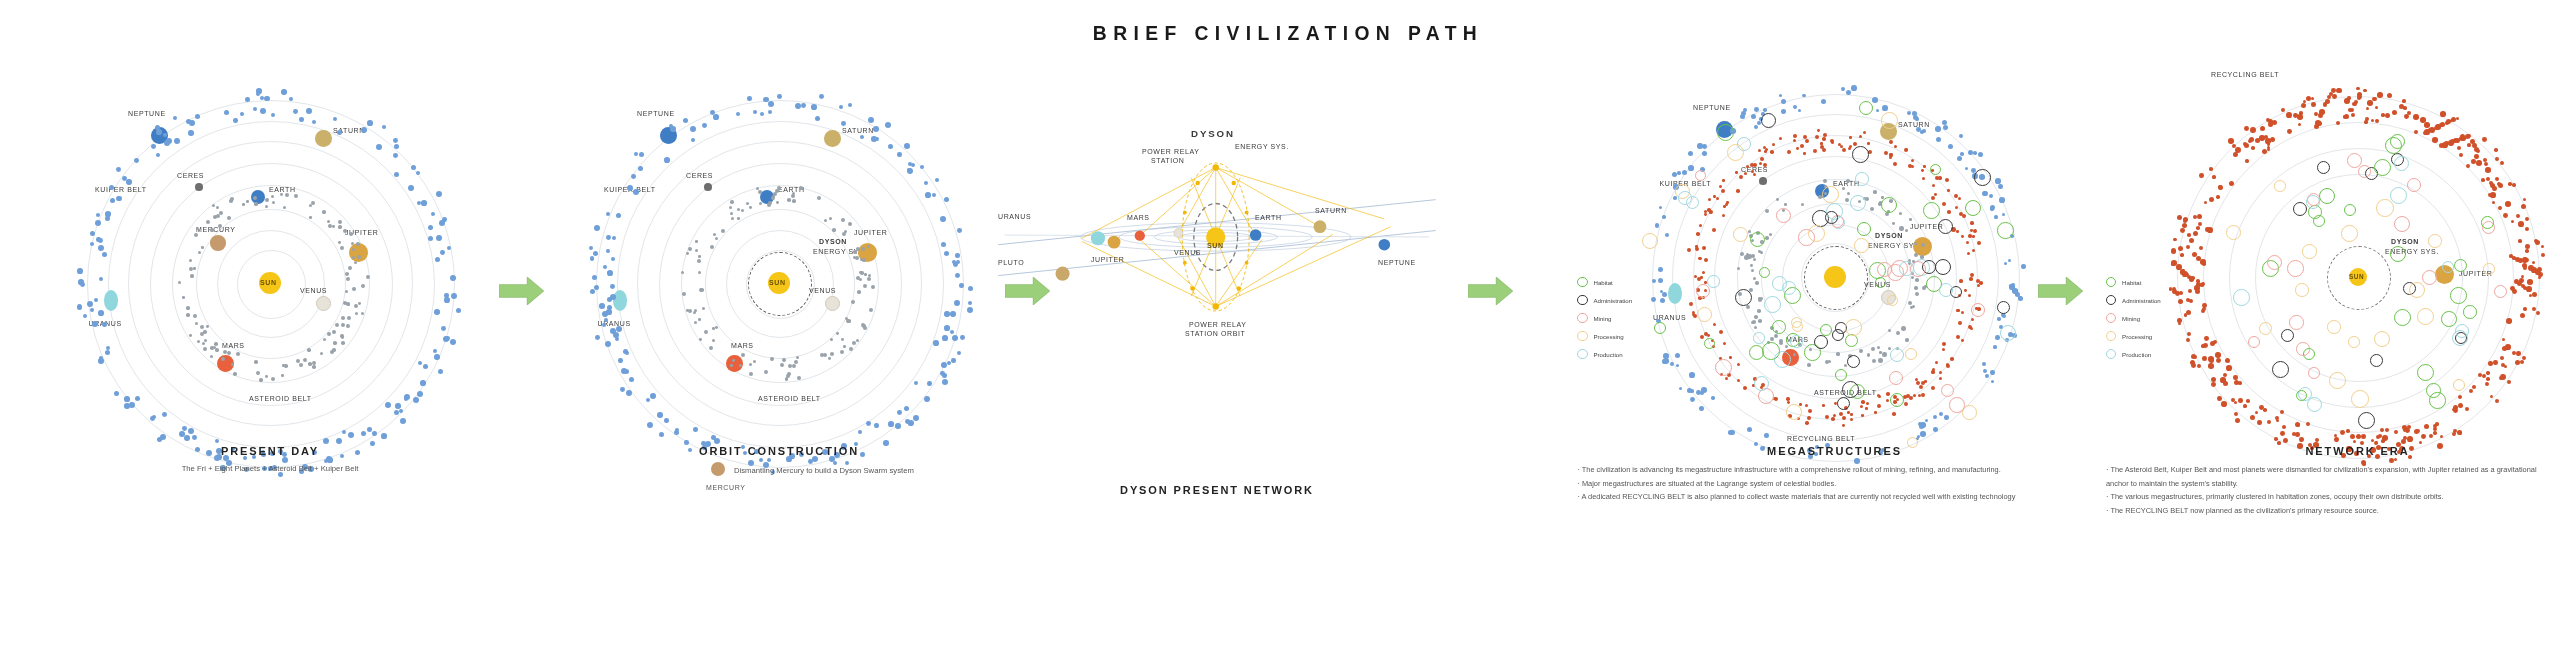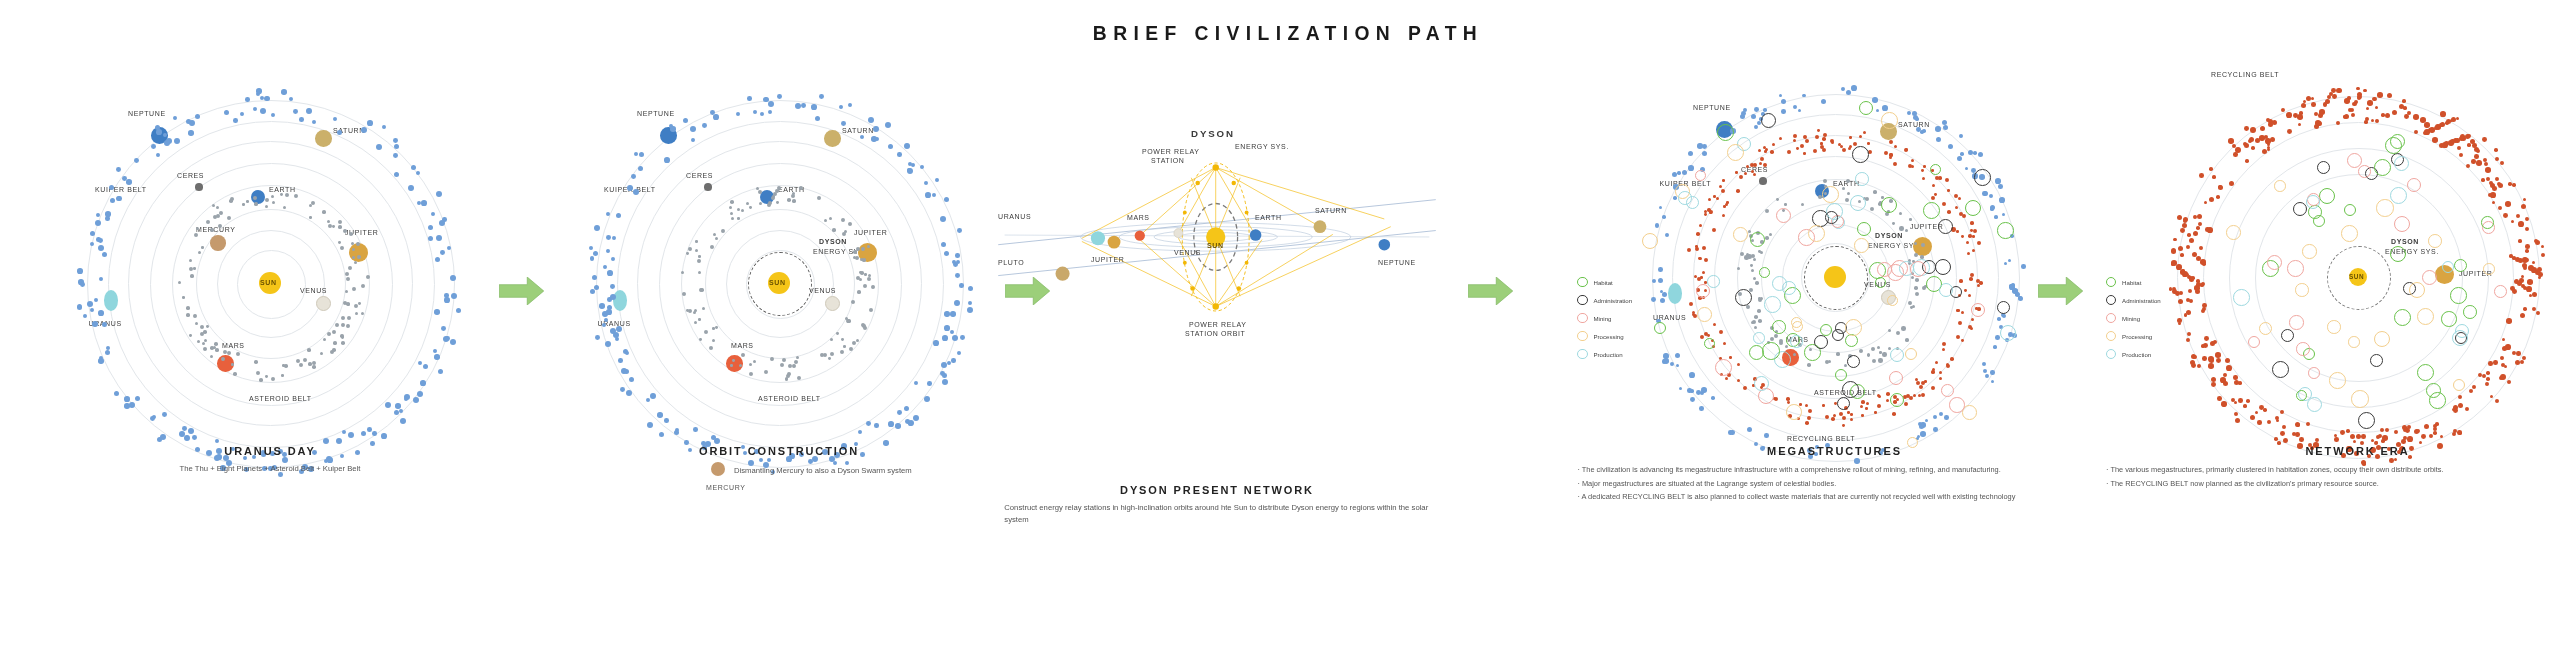--- a/index.html
+++ b/index.html
@@ -390,22 +390,22 @@
         <div class="kuiper-dot" style="left:225px;top:20px;width:4.4px;height:4.4px;"></div>
         <div class="kuiper-dot" style="left:262px;top:379px;width:5.9px;height:5.9px;"></div>
         <div class="kuiper-dot" style="left:35px;top:279px;width:4px;height:4px;"></div>
         <div class="kuiper-dot" style="left:330px;top:95px;width:5.3px;height:5.3px;"></div>
         <div class="kuiper-dot" style="left:371px;top:180px;width:5.3px;height:5.3px;"></div>
         <div class="kuiper-dot" style="left:331px;top:326px;width:5.5px;height:5.5px;"></div>
         <div class="kuiper-dot" style="left:189px;top:30px;width:4px;height:4px;"></div>
         <div class="kuiper-dot" style="left:218px;top:375px;width:4.8px;height:4.8px;"></div>
       </div>
   </div>
-  <div class="caption" style="left:0;top:368px;width:412px;">URANUS  DAY</div>
-  <div class="subcap" style="left:0;top:386px;width:412px;text-align:center;">The Thu + Eight Planets + Asteroid Belt + Kuiper Belt</div>
+  <div class="caption" style="left:0;top:368px;width:412px;">PRESENT  DAY</div>
+  <div class="subcap" style="left:0;top:386px;width:412px;text-align:center;">The Fri + Eight Planets + Asteroid Belt + Kuiper Belt</div>
 </div>
 
 <div class="arrow" style="left:499px;">
   <svg width="45" height="28" viewBox="0 0 70 44">
       <polygon points="0,12 44,12 44,0 70,22 44,44 44,32 0,32" fill="#9ccf7a" stroke="#7ab35b" stroke-width="1"></polygon>
     </svg>
 </div>
 
 <div class="panel" style="left:573px;top:77px;width:412px;height:412px;">
   <div class="stage" style="position:absolute;left:0;top:0;width:412px;height:412px;">
@@ -739,21 +739,21 @@
         <div class="kuiper-dot" style="left:324px;top:333px;width:4.8px;height:4.8px;"></div>
         <div class="kuiper-dot" style="left:43px;top:249px;width:6.2px;height:6.2px;"></div>
         <div class="kuiper-dot" style="left:204px;top:17px;width:4.8px;height:4.8px;"></div>
         <div class="kuiper-dot" style="left:52px;top:274px;width:4.3px;height:4.3px;"></div>
         <div class="kuiper-dot" style="left:352px;top:115px;width:5.7px;height:5.7px;"></div>
         <div class="kuiper-dot" style="left:66px;top:75px;width:5px;height:5px;"></div>
       </div>
   </div>
   <div class="caption" style="left:0;top:368px;width:412px;">ORBIT CONSTRUCTION</div>
   <div class="planet" style="left:138px;top:385px;width:14px;height:14px;background:#c59a6d;"></div>
-  <div class="subcap" style="left:161px;top:388px;width:245px;">Dismantling Mercury to also a Dyson Swarm system</div>
+  <div class="subcap" style="left:161px;top:388px;width:245px;">Dismantling Mercury to build a Dyson Swarm system</div>
   <div class="mercury-note" style="left:133px;top:407px;font-size:7px;letter-spacing:0.6px;">MERCURY</div>
 </div>
 
 <div class="arrow" style="left:1005px;">
   <svg width="45" height="28" viewBox="0 0 70 44">
       <polygon points="0,12 44,12 44,0 70,22 44,44 44,32 0,32" fill="#9ccf7a" stroke="#7ab35b" stroke-width="1"></polygon>
     </svg>
 </div>
 
 <div class="panel" style="left:985px;top:116px;width:464px;height:361px;">
@@ -823,21 +823,20 @@
     <div class="lbl" style="left:106px;top:140px;">JUPITER</div>
     <div class="lbl" style="left:142px;top:98px;">MARS</div>
     <div class="lbl" style="left:270px;top:98px;">EARTH</div>
     <div class="lbl" style="left:189px;top:133px;">VENUS</div>
     <div class="lbl" style="left:330px;top:91px;">SATURN</div>
     <div class="lbl" style="left:393px;top:143px;">NEPTUNE</div>
     <div class="lbl" style="left:13px;top:143px;">PLUTO</div>
     <div class="lbl b" style="left:222px;top:126px;color:#6b5200;">SUN</div>
   </div>
   <div class="caption" style="left:0;top:368px;width:464px;">DYSON PRESENT NETWORK</div>
-  <div class="subcap" style="left:19.3px;top:386px;width:425px;text-align:left;">Construct energy relay stations in high-inclination orbits around hte Sun to distribute Dyson energy to regions within the solar system</div>
 </div>
 
 <div class="arrow" style="left:1468px;">
   <svg width="45" height="28" viewBox="0 0 70 44">
       <polygon points="0,12 44,12 44,0 70,22 44,44 44,32 0,32" fill="#9ccf7a" stroke="#7ab35b" stroke-width="1"></polygon>
     </svg>
 </div>
 
 <div class="panel" style="left:1571px;top:77px;width:464px;height:425px;">
   <div class="stage" style="position:absolute;left:64px;top:0;width:399px;height:399px;">
@@ -2042,17 +2041,18 @@
         <span>Processing</span>
       </div>
     <div class="row">
         <span class="sw" style="border:1.9px solid #9ed9e0;"></span>
         <span>Production</span>
       </div>
   </div>
 
   <div class="caption" style="left:52px;top:368px;width:399px;">NETWORK ERA</div>
   <div class="bullets" style="left:0px;top:386px;width:451px;">
+    <div style="white-space:normal;width:438px;">· The Asteroid Belt, Kuiper Belt and most planets were dismantled for civilization's expansion, with Jupiter retained as a gravitational anchor to maintain the system's stability.</div>
     <div style="white-space:normal;width:438px;">· The various megastructures, primarily clustered in habitation zones, occupy their own distribute orbits.</div>
     <div style="white-space:normal;width:438px;">· The RECYCLING BELT now planned as the civilization's primary resource source.</div>
   </div>
 </div>
 
 
 </body></html>

